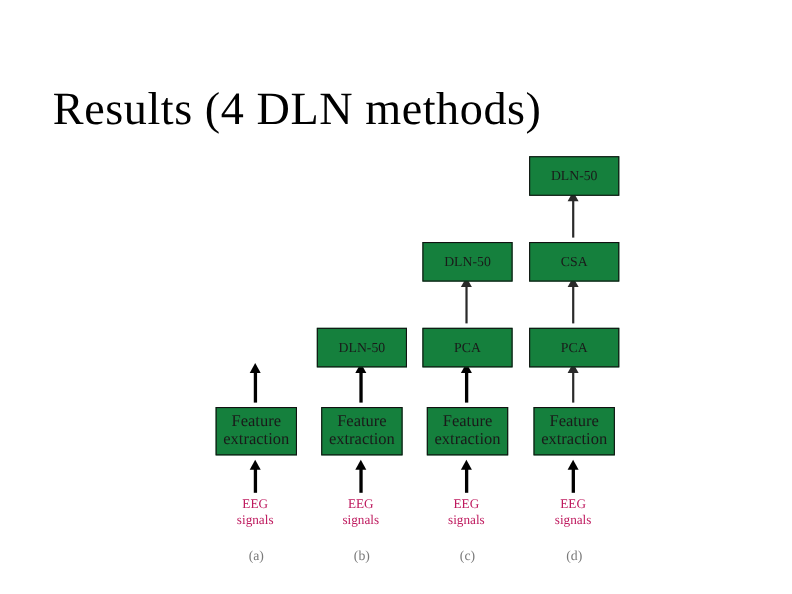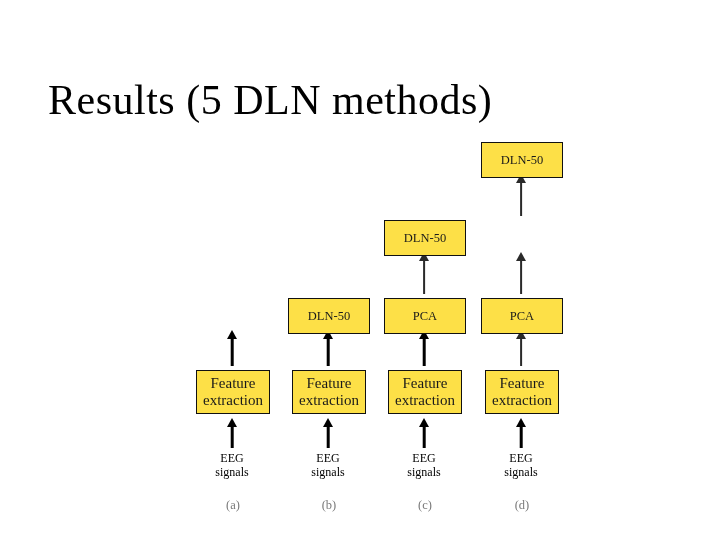--- a/index.html
+++ b/index.html
@@ -32,21 +32,21 @@
     left: 180px;
     top: 130px;
     width: 420px;
     height: 395px;
   }
 
   .node {
     position: absolute;
     box-sizing: border-box;
     border: 1.4px solid #111111;
-    background: #fde047;
+    background: #15803d;
     font-family: "Liberation Serif", serif;
     font-size: 12.5px;
     color: #1a1a1a;
     display: flex;
     align-items: center;
     justify-content: center;
     text-align: center;
     line-height: 1.12;
     padding: 1px 2px;
   }
@@ -55,21 +55,21 @@
   }
   .node .ln {
     display: block;
     white-space: nowrap;
   }
 
   .plain {
     position: absolute;
     font-family: "Liberation Serif", serif;
     font-size: 12px;
-    color: #000000;
+    color: #be185d;
     text-align: center;
     line-height: 1.15;
     white-space: nowrap;
   }
   .plain .ln { display: block; }
 
   .caption {
     position: absolute;
     font-family: "Liberation Serif", serif;
     font-size: 12.5px;
@@ -101,21 +101,21 @@
     border-left: 5px solid transparent;
     border-right: 5px solid transparent;
     border-bottom: 9px solid #000000;
   }
   .arrow.thin .shaft { width: 1.8px; background: #2a2a2a; }
   .arrow.thin .head { border-bottom-color: #2a2a2a; }
 </style>
 </head>
 <body>
 
-<h1 id="slide-title">Results (5 DLN methods)</h1>
+<h1 id="slide-title">Results (4 DLN methods)</h1>
 
 <div id="diagram">
 
   <div class="plain" style="left:18px; top:322px; width:68px;">
     <span class="ln">EEG</span>
     <span class="ln">signals</span>
   </div>
   <div class="arrow" style="left:52px; top:288px; height:30px;">
     <div class="head"></div>
     <div class="shaft"></div>
@@ -203,20 +203,23 @@
     <div class="head"></div>
     <div class="shaft"></div>
   </div>
   <div class="node" style="left:301px; top:168px; width:82px; height:36px;">
     <span class="ln">PCA</span>
   </div>
   <div class="arrow thin" style="left:341px; top:122px; height:42px;">
     <div class="head"></div>
     <div class="shaft"></div>
   </div>
+  <div class="node" style="left:301px; top:90px; width:82px; height:36px;">
+    <span class="ln">CSA</span>
+  </div>
   <div class="arrow thin" style="left:341px; top:44px; height:42px;">
     <div class="head"></div>
     <div class="shaft"></div>
   </div>
   <div class="node" style="left:301px; top:12px; width:82px; height:36px;">
     <span class="ln">DLN-50</span>
   </div>
   <div class="caption" style="left:312px; top:368px;">(d)</div>
 
 </div>

